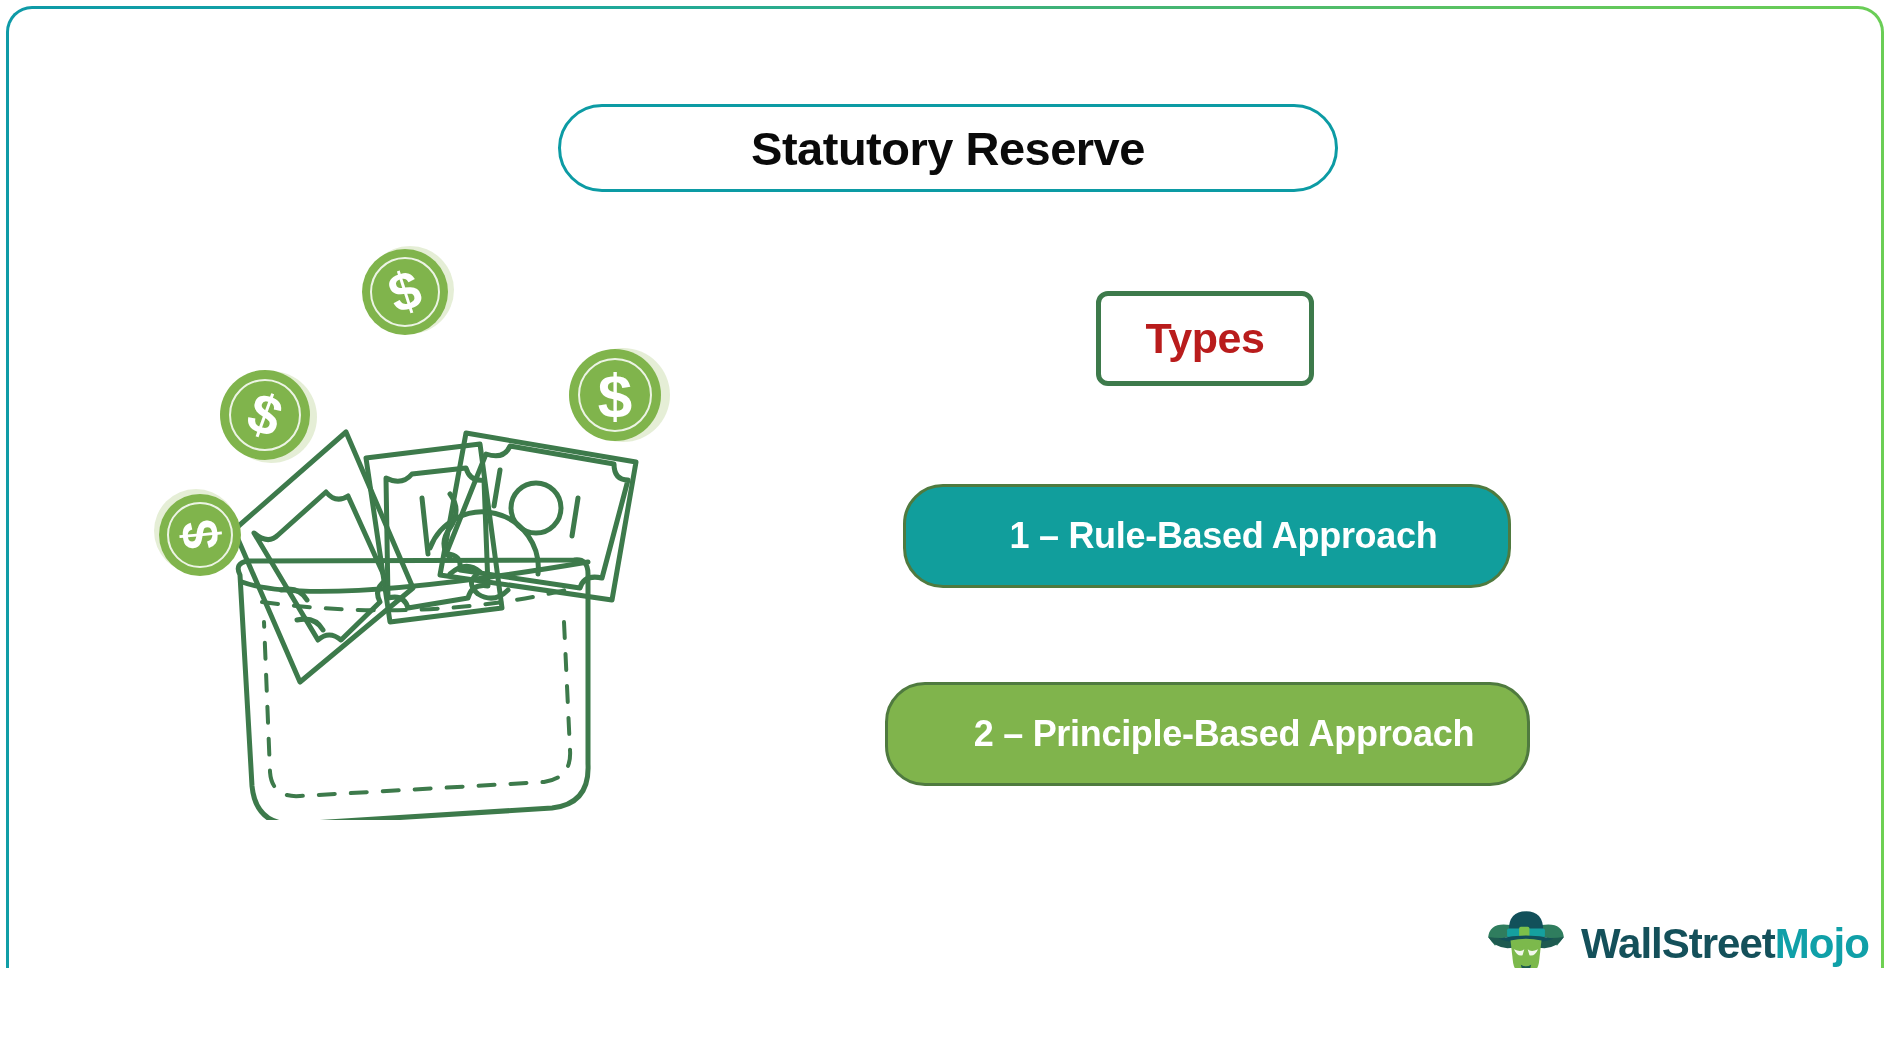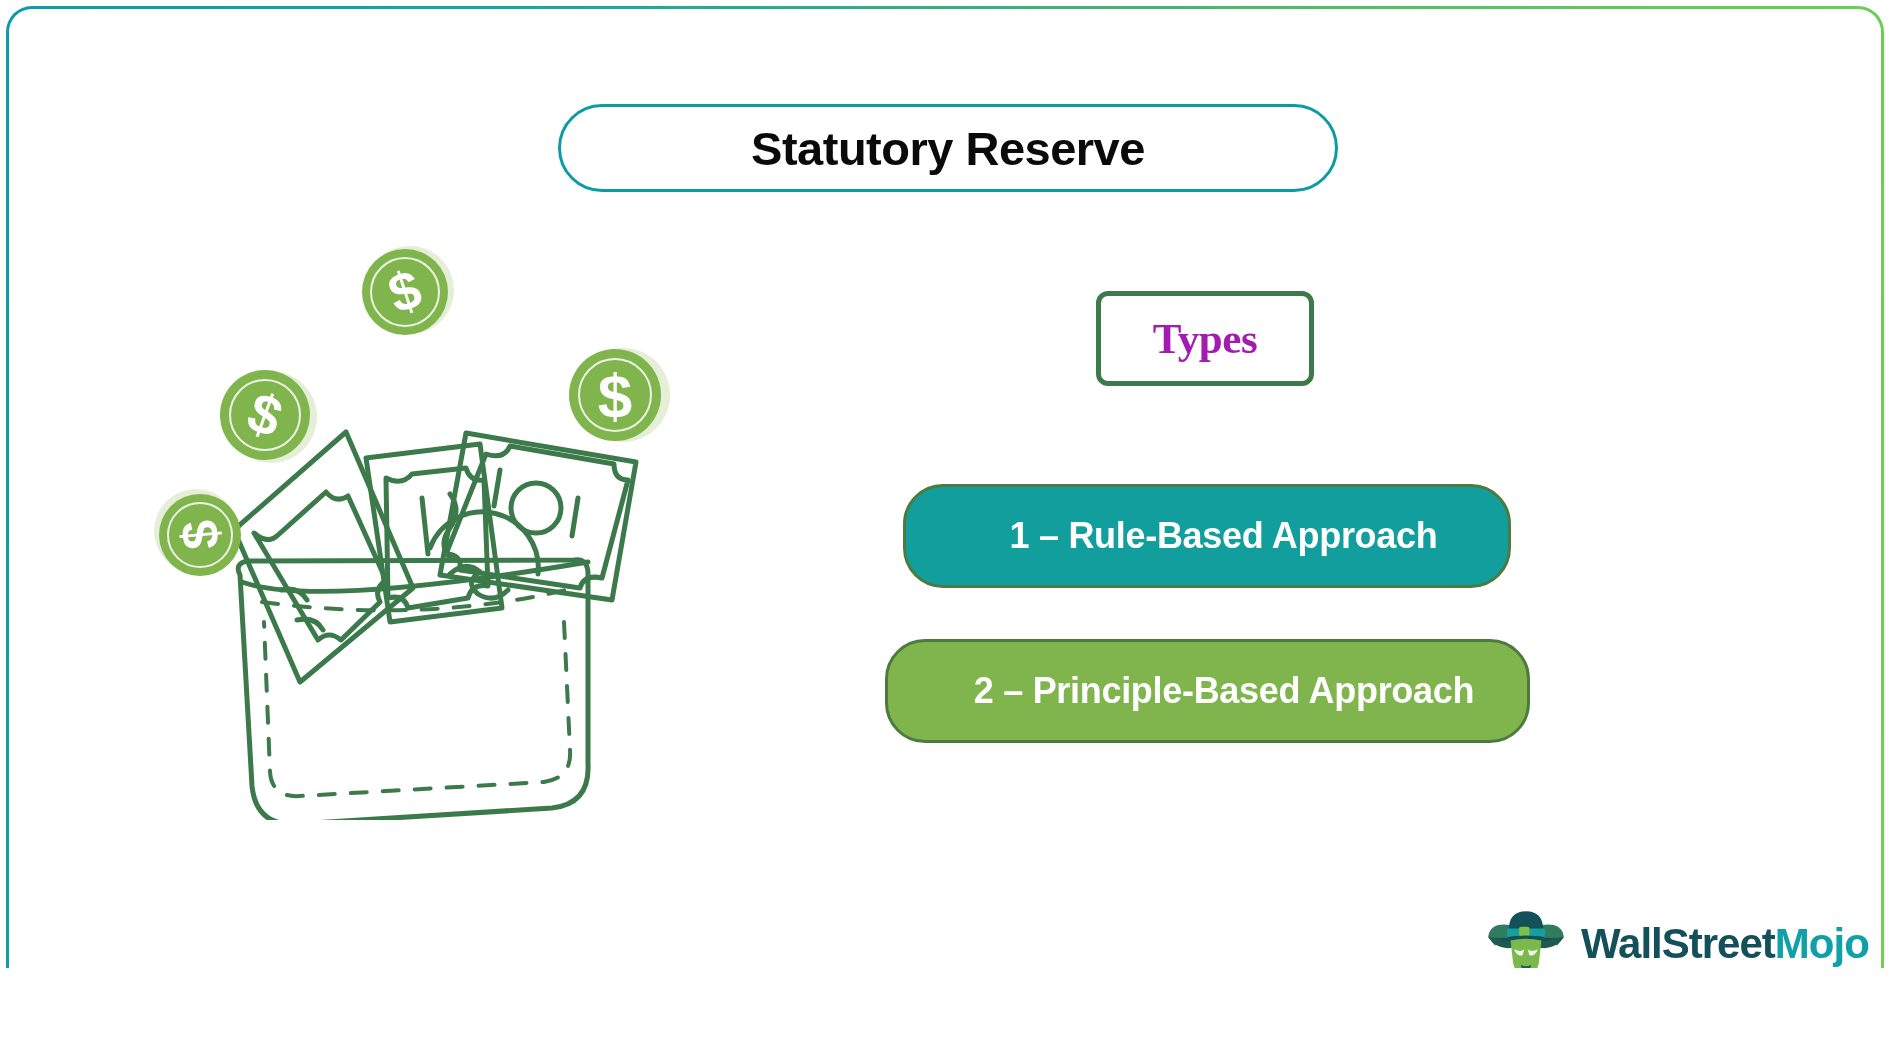--- a/index.html
+++ b/index.html
@@ -75,23 +75,22 @@
     border: 5px solid #3d7a4b;
     border-radius: 12px;
     background: #ffffff;
     display: flex;
     align-items: center;
     justify-content: center;
   }
   #types-text {
     font-size: 43px;
     font-weight: 700;
-    color: #a21caf;
+    color: #b91c1c;
     letter-spacing: -0.4px;
-    font-family: Liberation Serif, serif;
   }
 
   
   .type-btn {
     position: absolute;
     box-sizing: border-box;
     border-radius: 40px;
     display: flex;
     align-items: center;
     justify-content: center;
@@ -107,21 +106,21 @@
   }
   #btn-rule {
     left: 903px;
     top: 484px;
     width: 608px;
     height: 104px;
     background: #119e9c;
   }
   #btn-principle {
     left: 885px;
-    top: 639px;
+    top: 682px;
     width: 645px;
     height: 104px;
     background: #80b44c;
   }
 
   
   #illustration {
     position: absolute;
     left: 150px;
     top: 230px;

